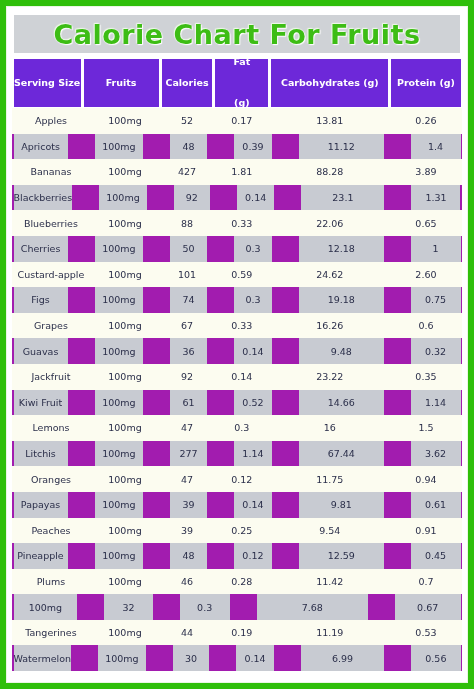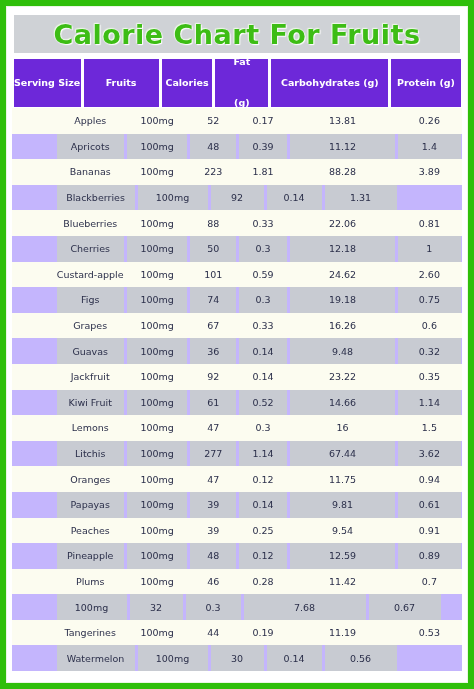--- a/index.html
+++ b/index.html
@@ -81,39 +81,39 @@
     margin: 0 1.5px;
     line-height: 1.15;
     font-family: "DejaVu Sans", sans-serif;
     gap: 21px;
   }
   #header-row .cell .sub {
     margin-top: 9px;
   }
   .data-row {
     height: 25.6px;
-    padding-left: 43px;
   }
   .data-row .cell {
     display: flex;
     align-items: center;
     justify-content: center;
     font-size: 9.5px;
     color: #2b2f4a;
     margin: 0 1.5px;
     font-family: "DejaVu Sans", sans-serif;
   }
   .row-odd {
     background: #fcfcf0;
   }
   .row-odd .cell {
     background: transparent;
   }
   .row-even {
-    background: #c4b5fd;
+    background: #a21caf;
+    gap: 24px;
   }
   .row-even .cell {
     background: #c8cbd2;
   }
   .c-fruit   { width: 78px; }
   .c-serving { width: 70px; }
   .c-cal     { width: 53px; }
   .c-fat     { width: 55px; }
   .c-carb    { width: 122px; text-align: right; }
   .c-prot    { width: 72px; text-align: center; }
@@ -163,39 +163,40 @@
             <div class="cell c-fruit">Apricots</div>
             <div class="cell c-serving">100mg</div>
             <div class="cell c-cal">48</div>
             <div class="cell c-fat">0.39</div>
             <div class="cell c-carb">11.12</div>
             <div class="cell c-prot">1.4</div>
           </div>
           <div class="row data-row row-odd">
             <div class="cell c-fruit">Bananas</div>
             <div class="cell c-serving">100mg</div>
-            <div class="cell c-cal">223</div>
+            <div class="cell c-cal">427</div>
             <div class="cell c-fat">1.81</div>
             <div class="cell c-carb">88.28</div>
             <div class="cell c-prot">3.89</div>
           </div>
           <div class="row data-row row-even">
             <div class="cell c-fruit">Blackberries</div>
             <div class="cell c-serving">100mg</div>
             <div class="cell c-cal">92</div>
             <div class="cell c-fat">0.14</div>
+            <div class="cell c-carb">23.1</div>
             <div class="cell c-prot">1.31</div>
           </div>
           <div class="row data-row row-odd">
             <div class="cell c-fruit">Blueberries</div>
             <div class="cell c-serving">100mg</div>
             <div class="cell c-cal">88</div>
             <div class="cell c-fat">0.33</div>
             <div class="cell c-carb">22.06</div>
-            <div class="cell c-prot">0.81</div>
+            <div class="cell c-prot">0.65</div>
           </div>
           <div class="row data-row row-even">
             <div class="cell c-fruit">Cherries</div>
             <div class="cell c-serving">100mg</div>
             <div class="cell c-cal">50</div>
             <div class="cell c-fat">0.3</div>
             <div class="cell c-carb">12.18</div>
             <div class="cell c-prot">1</div>
           </div>
           <div class="row data-row row-odd">
@@ -285,21 +286,21 @@
             <div class="cell c-fat">0.25</div>
             <div class="cell c-carb">9.54</div>
             <div class="cell c-prot">0.91</div>
           </div>
           <div class="row data-row row-even">
             <div class="cell c-fruit">Pineapple</div>
             <div class="cell c-serving">100mg</div>
             <div class="cell c-cal">48</div>
             <div class="cell c-fat">0.12</div>
             <div class="cell c-carb">12.59</div>
-            <div class="cell c-prot">0.89</div>
+            <div class="cell c-prot">0.45</div>
           </div>
           <div class="row data-row row-odd">
             <div class="cell c-fruit">Plums</div>
             <div class="cell c-serving">100mg</div>
             <div class="cell c-cal">46</div>
             <div class="cell c-fat">0.28</div>
             <div class="cell c-carb">11.42</div>
             <div class="cell c-prot">0.7</div>
           </div>
           <div class="row data-row row-even">
@@ -315,19 +316,20 @@
             <div class="cell c-cal">44</div>
             <div class="cell c-fat">0.19</div>
             <div class="cell c-carb">11.19</div>
             <div class="cell c-prot">0.53</div>
           </div>
           <div class="row data-row row-even">
             <div class="cell c-fruit">Watermelon</div>
             <div class="cell c-serving">100mg</div>
             <div class="cell c-cal">30</div>
             <div class="cell c-fat">0.14</div>
+            <div class="cell c-carb">6.99</div>
             <div class="cell c-prot">0.56</div>
           </div>
         </div>
     </div>
 
   </div>
 </div>
 
 </body></html>

